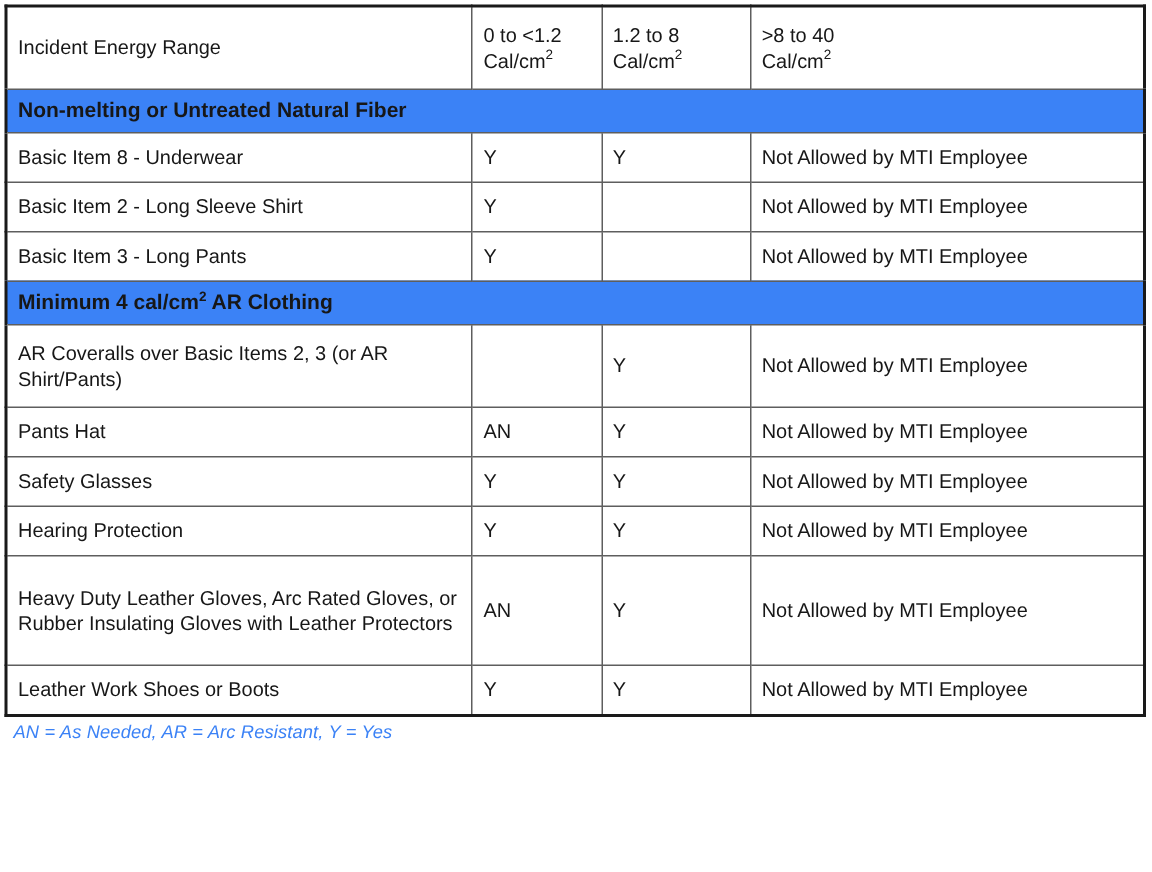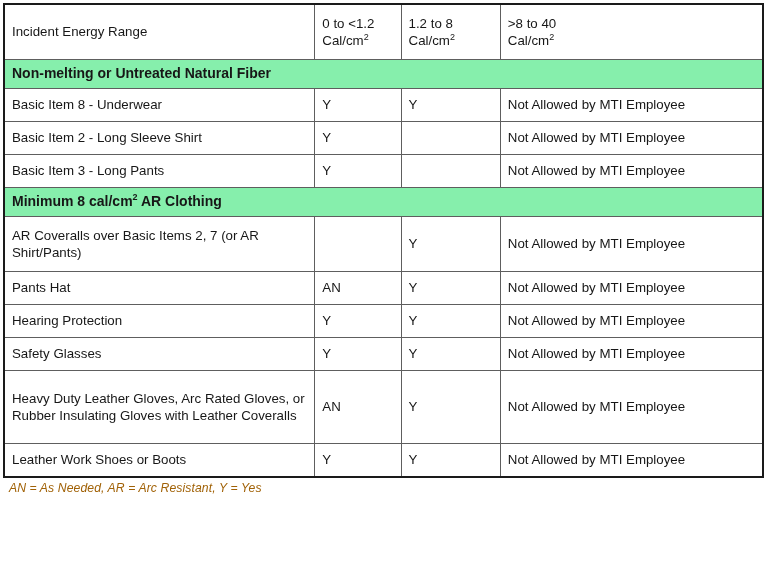--- a/index.html
+++ b/index.html
@@ -53,38 +53,38 @@
     vertical-align: middle;
     padding-top: 5px;
   }
   .unit-line { display: block; }
   sup.sq {
     font-size: 9px;
     vertical-align: super;
     line-height: 0;
   }
   tr.section-row td {
-    background: #86efac;
+    background: #3b82f6;
     font-weight: bold;
     font-size: 14px;
     padding-top: 5px;
     padding-bottom: 5px;
     border-left: 2px solid #1a1a1a;
     border-right: 2px solid #1a1a1a;
     border-top: 1px solid #5e5e5e;
     border-bottom: 1px solid #5e5e5e;
   }
   .mark-cell { text-align: left; }
   .note-cell { text-align: left; margin-top: 12px; }
   .multi-line td { padding-top: 6px; padding-bottom: 6px; }
   .footnote {
     margin: 3px 0 0 6px;
     font-size: 12.2px;
     font-style: italic;
-    color: #a16207;
+    color: #3b82f6;
     letter-spacing: 0.1px;
   }
   .row-h-1 td { height: 22px; }
   .row-h-2 td { height: 44px; }
   .row-h-3 td { height: 62px; }
 </style>
 </head>
 <body>
 
 <div class="page">
@@ -133,51 +133,51 @@
         <td class="note-cell">Not Allowed by MTI Employee</td>
       </tr>
       <tr class="row-h-1">
         <td>Basic Item 3 - Long Pants</td>
         <td class="mark-cell">Y</td>
         <td class="mark-cell"></td>
         <td class="note-cell">Not Allowed by MTI Employee</td>
       </tr>
 
       <tr class="section-row">
-        <td colspan="4"><span>Minimum 8 cal/cm</span><sup class="sq">2</sup><span> AR Clothing</span></td>
+        <td colspan="4"><span>Minimum 4 cal/cm</span><sup class="sq">2</sup><span> AR Clothing</span></td>
       </tr>
 
       <tr class="row-h-2 multi-line">
-        <td>AR Coveralls over Basic Items 2, 7 (or AR Shirt/Pants)</td>
+        <td>AR Coveralls over Basic Items 2, 3 (or AR Shirt/Pants)</td>
         <td class="mark-cell"></td>
         <td class="mark-cell">Y</td>
         <td class="note-cell">Not Allowed by MTI Employee</td>
       </tr>
 
 
       <tr class="row-h-1">
         <td>Pants Hat</td>
         <td class="mark-cell">AN</td>
         <td class="mark-cell">Y</td>
         <td class="note-cell">Not Allowed by MTI Employee</td>
       </tr>
       <tr class="row-h-1">
+        <td>Safety Glasses</td>
+        <td class="mark-cell">Y</td>
+        <td class="mark-cell">Y</td>
+        <td class="note-cell">Not Allowed by MTI Employee</td>
+      </tr>
+      <tr class="row-h-1">
         <td>Hearing Protection</td>
         <td class="mark-cell">Y</td>
         <td class="mark-cell">Y</td>
         <td class="note-cell">Not Allowed by MTI Employee</td>
       </tr>
-      <tr class="row-h-1">
-        <td>Safety Glasses</td>
-        <td class="mark-cell">Y</td>
-        <td class="mark-cell">Y</td>
-        <td class="note-cell">Not Allowed by MTI Employee</td>
-      </tr>
       <tr class="row-h-3 multi-line">
-        <td>Heavy Duty Leather Gloves, Arc Rated Gloves, or Rubber Insulating Gloves with Leather Coveralls</td>
+        <td>Heavy Duty Leather Gloves, Arc Rated Gloves, or Rubber Insulating Gloves with Leather Protectors</td>
         <td class="mark-cell">AN</td>
         <td class="mark-cell">Y</td>
         <td class="note-cell">Not Allowed by MTI Employee</td>
       </tr>
       <tr class="row-h-1">
         <td>Leather Work Shoes or Boots</td>
         <td class="mark-cell">Y</td>
         <td class="mark-cell">Y</td>
         <td class="note-cell">Not Allowed by MTI Employee</td>
       </tr>

